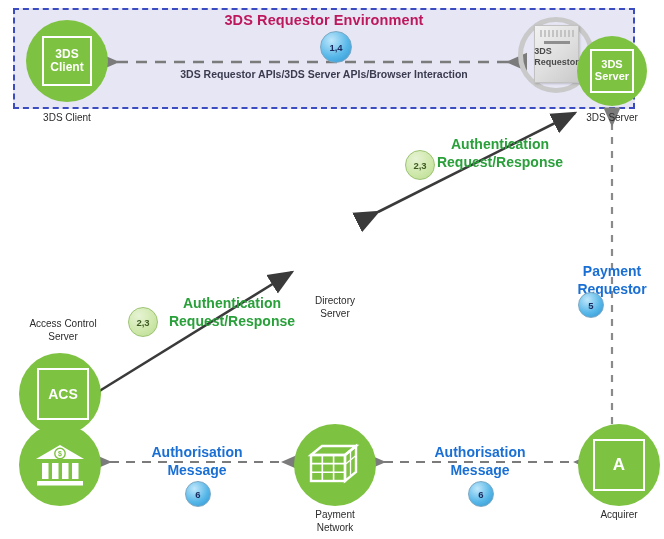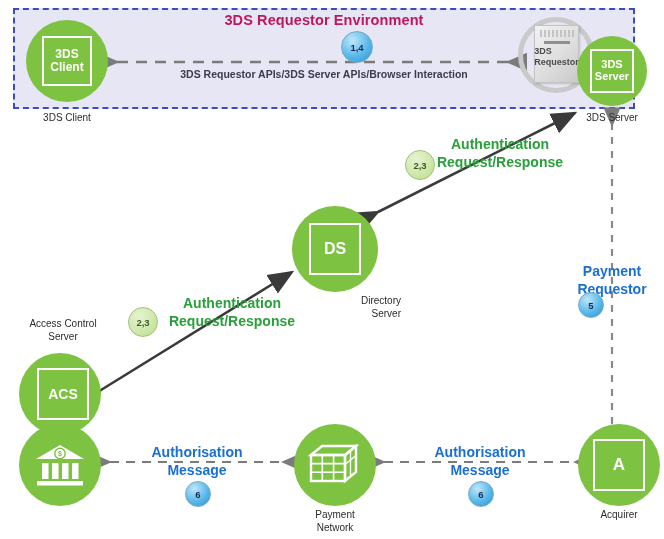--- a/index.html
+++ b/index.html
@@ -220,28 +220,23 @@
   </div>
 
   <div class="node" style="left:577px; top:36px; width:70px; height:70px;">
     <div class="sqbox" style="width:44px;height:44px;font-size:11px;">
       <span style="white-space:pre-line;">3DS
 Server</span>
     </div>
   </div>
   <div class="caption" style="left:562px; top:112px; width:100px;">3DS Server</div>
 
-  <div class="badge blue" style="left:341px; top:31px; width:30px; height:30px;">1,4</div>
-
-  <div class="node" style="left:292px; top:206px; width:86px; height:86px;">
-    <div class="sqbox" style="width:52px;height:52px;font-size:16px;">
-      <span>DS</span>
-    </div>
-  </div>
-  <div class="caption" style="left:301px; top:295px; width:100px;text-align:right;">Directory
+  <div class="badge blue" style="left:320px; top:31px; width:30px; height:30px;">1,4</div>
+
+  <div class="caption" style="left:285px; top:295px; width:100px;">Directory
 Server</div>
 
   <div class="flabel green" style="left:430px; top:136px; width:140px;">Authentication
 Request/Response</div>
   <div class="badge green" style="left:405px; top:150px; width:28px; height:28px;">2,3</div>
 
   <div class="caption" style="left:8px; top:318px; width:110px;">Access Control
 Server</div>
   <div class="node" style="left:19px; top:353px; width:82px; height:82px;">
     <div class="sqbox" style="width:52px;height:52px;font-size:14px;margin-left:6px;">

